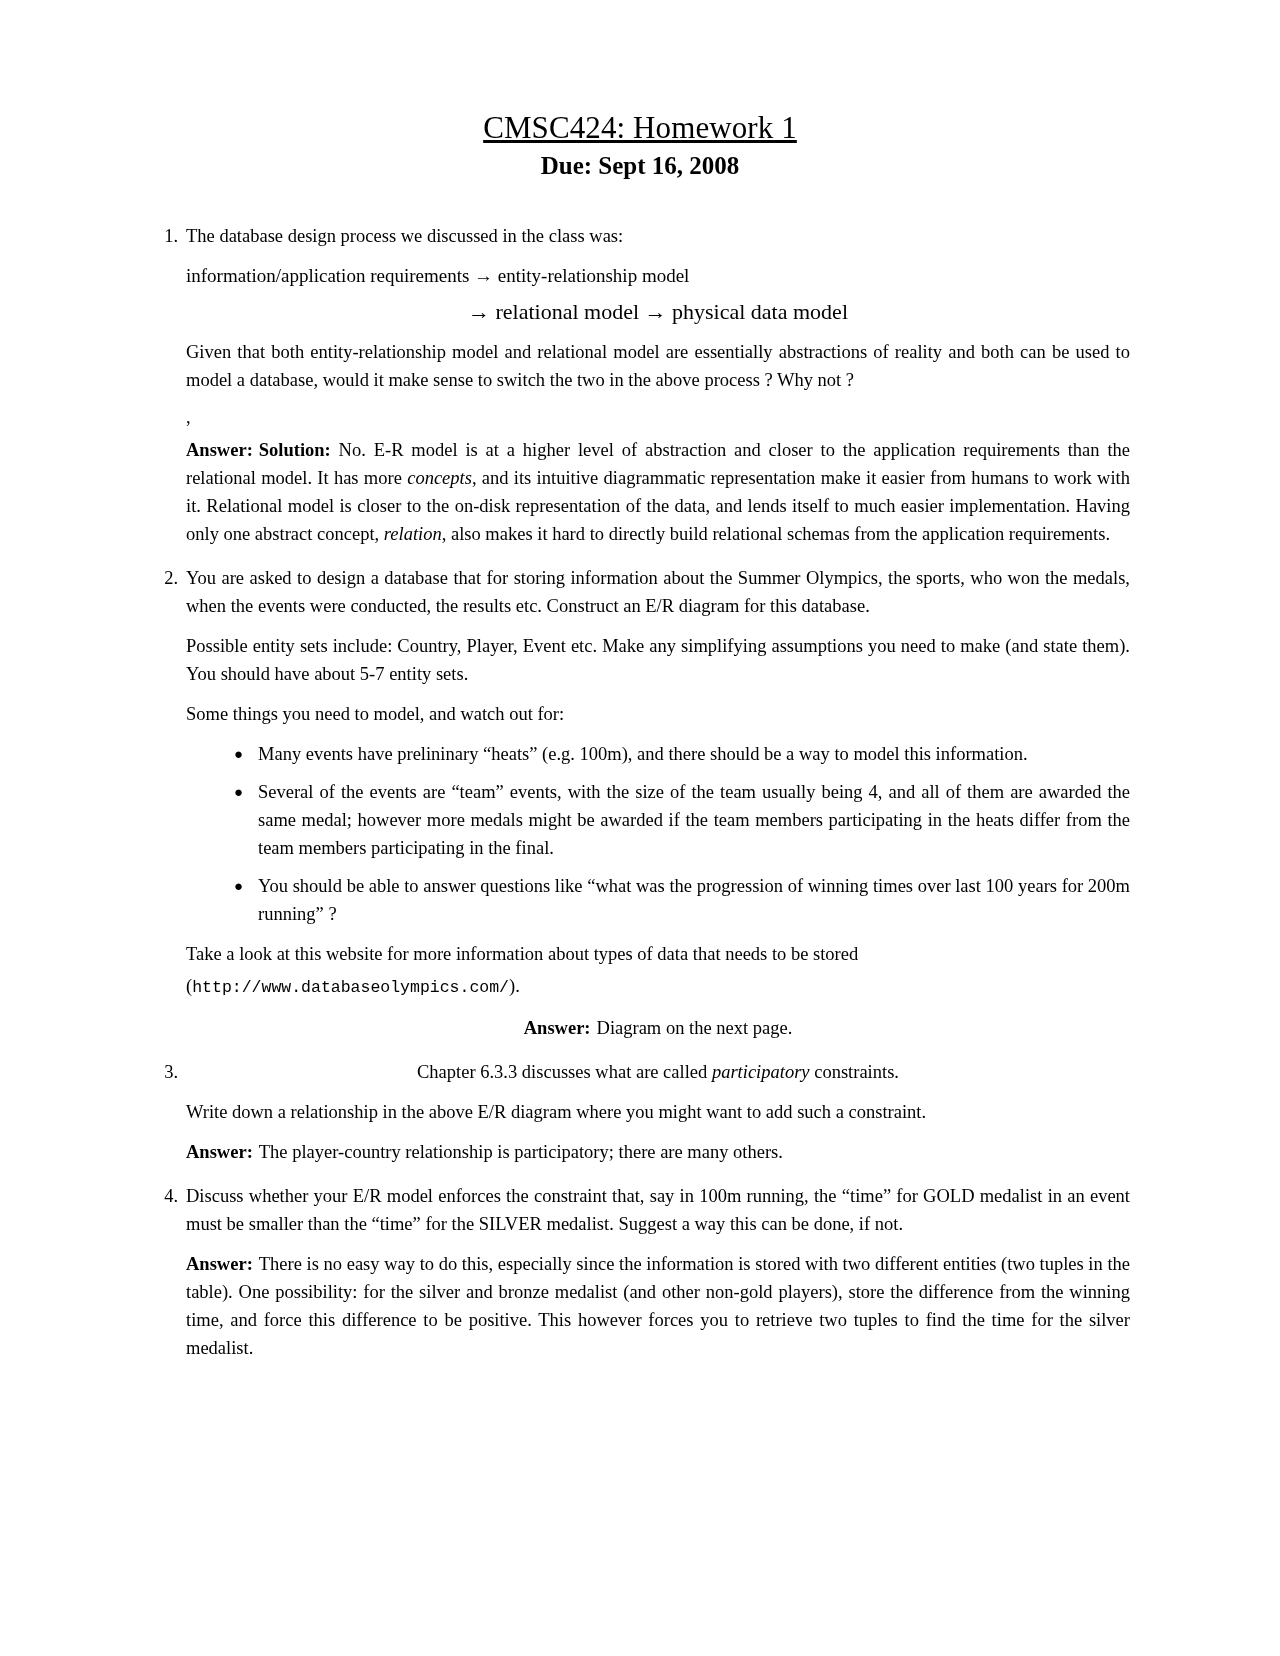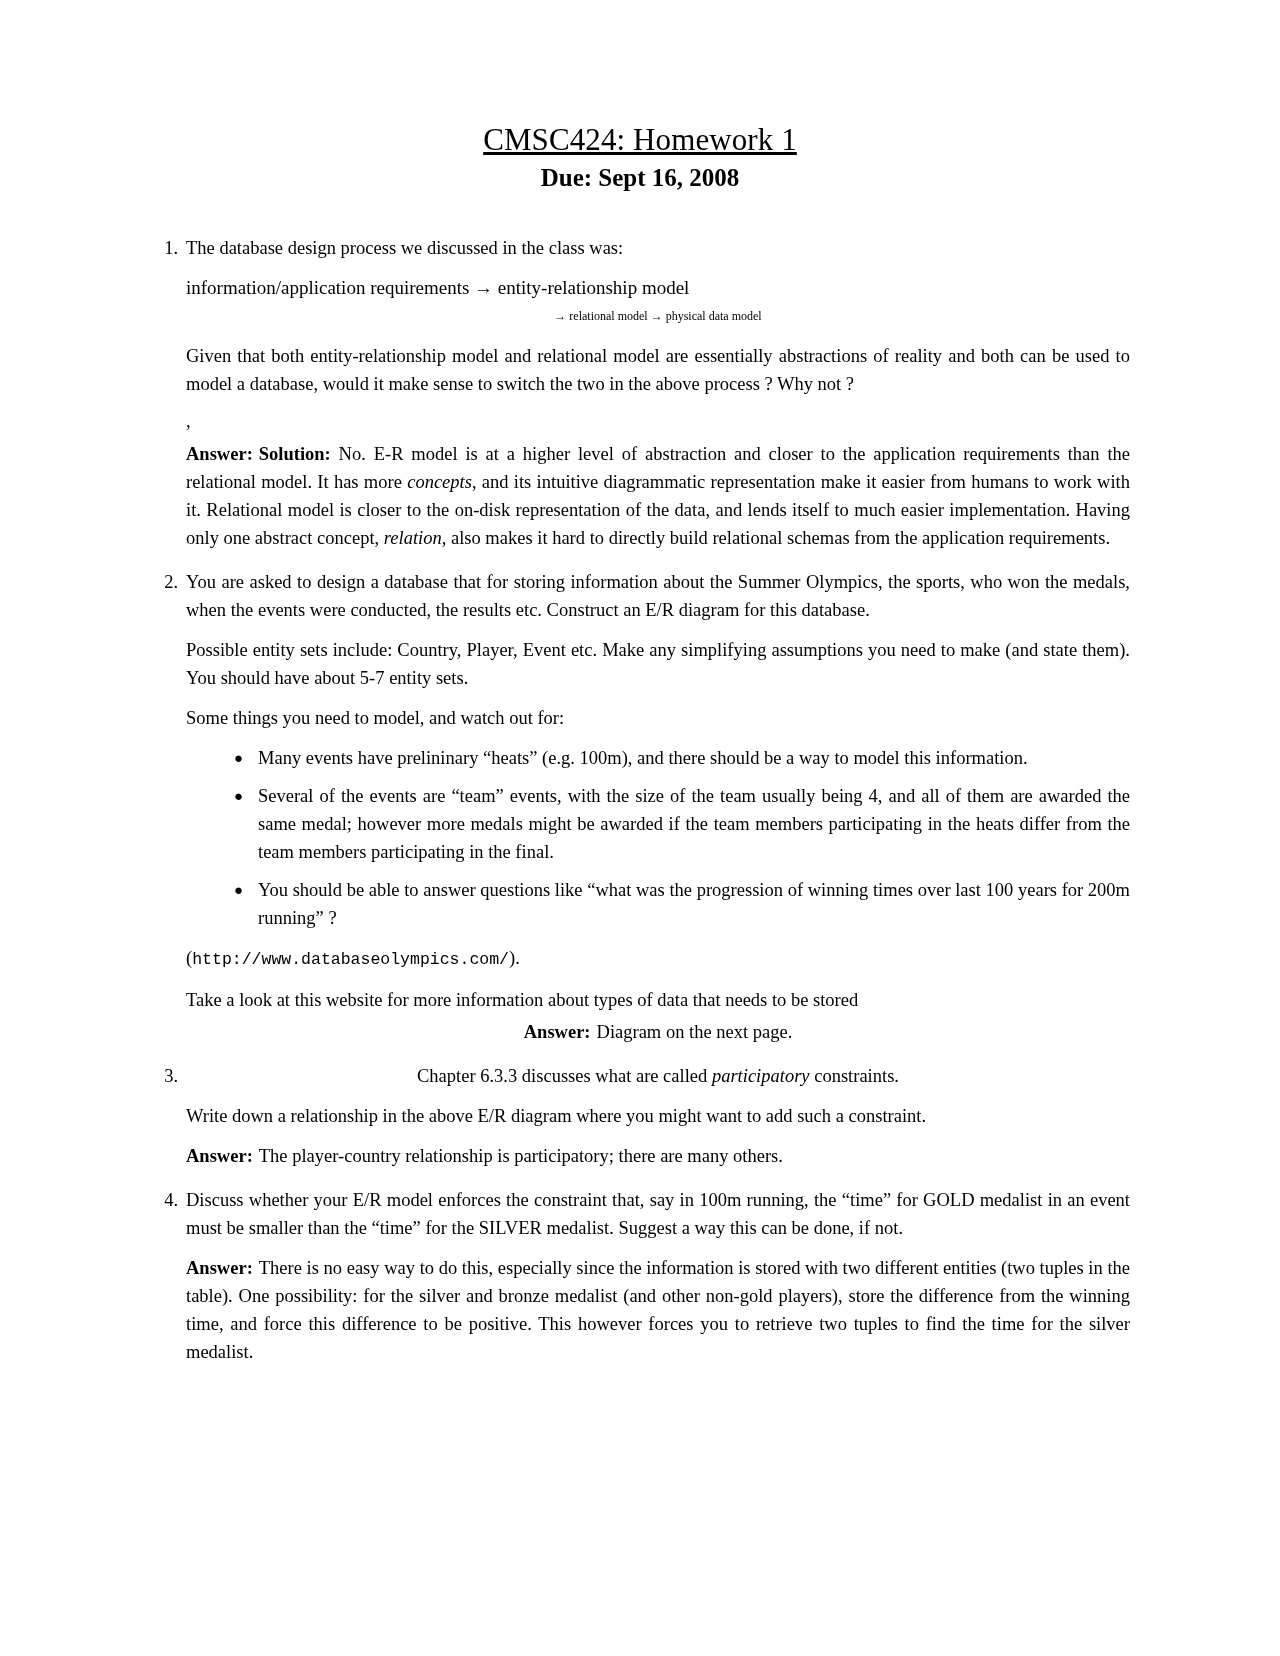--- a/index.html
+++ b/index.html
@@ -17,21 +17,21 @@
     width: 1280px;
     min-height: 1656px;
     box-sizing: border-box;
     padding: 110px 150px 40px 150px;
     position: relative;
   }
   .doc-title {
     text-align: center;
     font-size: 31px;
     text-decoration: underline;
-    margin: 12px 0 6px 0;
+    margin: 0 0 6px 0;
     font-weight: normal;
     letter-spacing: 0.1px;
   }
   .doc-subtitle {
     text-align: center;
     font-size: 25px;
     margin: 0 0 42px 0;
     font-weight: bold;
   }
   ol.problems {
@@ -55,23 +55,23 @@
   }
   p {
     margin: 0 0 12px 0;
     font-size: 18.5px;
     line-height: 28px;
     text-align: justify;
   }
   p.last { margin-bottom: 0; }
   .centerline {
     text-align: center;
-    font-size: 12px;
+    font-size: 22px;
     line-height: 28px;
-    margin: 0 0 12px 0;
+    margin: 8px 0 12px 0;
   }
   .indentline {
     font-size: 19px;
     line-height: 28px;
     margin: 0;
     text-align: left;
   }
   .flow-block {
     margin-bottom: 12px;
   }
@@ -141,22 +141,22 @@
       <p>You are asked to design a database that for storing information about the Summer Olympics, the sports, who won the medals, when the events were conducted, the results etc. Construct an E/R diagram for this database.</p>
       <p>Possible entity sets include: Country, Player, Event etc. Make any simplifying assumptions you need to make (and state them). You should have about 5-7 entity sets.</p>
       <p>Some things you need to model, and watch out for:</p>
 
       <ul class="bullets">
         <li><span class="dot">●</span><span>Many events have prelininary “heats” (e.g. 100m), and there should be a way to model this information.</span></li>
         <li><span class="dot">●</span><span>Several of the events are “team” events, with the size of the team usually being 4, and all of them are awarded the same medal; however more medals might be awarded if the team members participating in the heats differ from the team members participating in the final.</span></li>
         <li><span class="dot">●</span><span>You should be able to answer questions like “what was the progression of winning times over last 100 years for 200m running” ?</span></li>
       </ul>
 
+      <p style="text-align:left;margin-bottom:4px;">Take a look at this website for more information about types of data that needs to be stored</p>
       <p style="text-align:left;"><span>(</span><span class="mono">http://www.databaseolympics.com/</span><span>).</span></p>
-      <p style="text-align:left;margin-bottom:4px;">Take a look at this website for more information about types of data that needs to be stored</p>
 
       <p class="last" style="text-align:center;"><span class="answer-label">Answer:</span><span class="sp"></span><span>Diagram on the next page.</span></p>
     </li>
 
     <li>
       <span class="num">3.</span>
       <p style="text-align:center;"><span>Chapter 6.3.3 discusses what are called</span> <span class="ital">participatory</span> <span>constraints.</span></p>
       <p style="text-align:left;">Write down a relationship in the above E/R diagram where you might want to add such a constraint.</p>
       <p class="last" style="text-align:left;"><span class="answer-label">Answer:</span><span class="sp"></span><span>The player-country relationship is participatory; there are many others.</span></p>
     </li>

